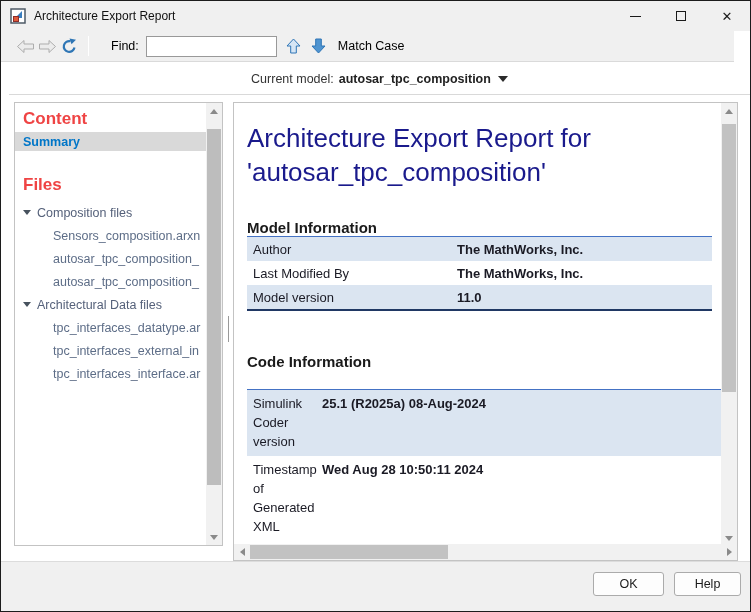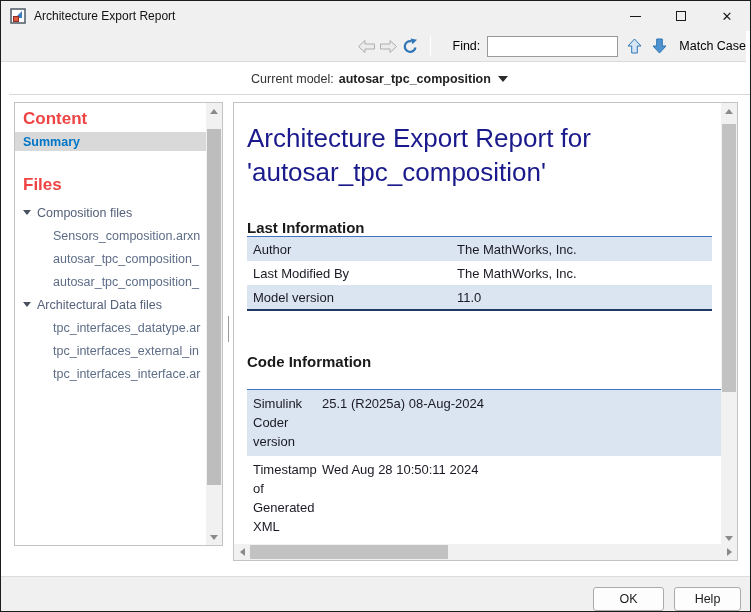--- a/index.html
+++ b/index.html
@@ -28,24 +28,24 @@
     display: flex; align-items: center; justify-content: center;
     color: #1a1a1a; font-size: 13px;
     cursor: default;
   }
   .glyph-min { width: 11px; height: 1px; background: #1a1a1a; }
   .glyph-max { width: 10px; height: 10px; border: 1px solid #1a1a1a; }
   .glyph-close { font-size: 13px; line-height: 1; }
 
   
   .toolbar {
-    position: absolute; left: 0; top: 30px; right: 4px; height: 31px;
+    position: absolute; left: 0; top: 30px; right: 16px; height: 31px;
     background: #f0f0f0; border-bottom: 1px solid #dadada;
     display: flex; align-items: center;
-    justify-content: flex-end;
+    padding-left: 13px;
   }
   .nav-icon { display: inline-flex; align-items: center; justify-content: center; width: 22px; height: 20px; }
   .tool-sep {
     width: 1px; height: 20px; background: #c3c3c3; border-right: 1px solid #ffffff;
     margin: 0 6px 0 8px;
   }
   .find-label { font-size: 12.5px; color: #000; margin-left: 16px; margin-right: 7px; }
   .find-input {
     width: 131px; height: 21px;
     border: 1px solid #999; background: #fff;
@@ -143,25 +143,25 @@
   .info-table { border-top: 1px solid #4472c4; border-bottom: 2px solid #203864; }
   .t-model { width: 465px; }
   .t-code { margin-top: 19px; width: 480px; border-bottom: none; }
   .info-row { display: flex; font-size: 13px; color: #1a1a24; }
   .row-blue { background: #dbe5f1; }
   .t-model .info-row { height: 24px; align-items: center; }
   .t-model .cell-label { width: 210px; padding-left: 6px; }
   .t-code .info-row { align-items: flex-start; padding: 4px 0 5px; }
   .t-code .cell-label { width: 75px; padding-left: 6px; line-height: 19px; }
   .t-code .cell-value { line-height: 19px; }
-  .cell-value { flex: 1; }
+  .cell-value { flex: 1; font-weight: bold; }
 
   
   .footer {
-    position: absolute; left: 0; right: 0; bottom: 0; height: 35px;
+    position: absolute; left: 0; right: 0; bottom: 0; height: 50px;
     background: #f0f0f0; border-top: 1px solid #dcdcdc;
   }
   .btn {
     position: absolute; top: 10px; height: 24px;
     background: #fdfdfd; border: 1px solid #ababab; border-radius: 3px;
     font-family: "Liberation Sans", sans-serif; font-size: 12.5px; color: #1a1a1a;
     display: flex; align-items: center; justify-content: center;
     cursor: pointer;
   }
   .btn-ok { left: 592px; width: 71px; }
@@ -275,21 +275,21 @@
         </div>
     </div>
   </div>
 
   <div class="splitter-grip"></div>
 
   <div class="main-panel">
     <div class="main-content">
       <div class="report-title">Architecture Export Report for 'autosar_tpc_composition'</div>
 
-      <div class="section-heading h-model">Last Information</div>
+      <div class="section-heading h-model">Model Information</div>
       <div class="info-table t-model">
         <div class="info-row row-blue">
           <span class="cell-label">Author</span>
           <span class="cell-value">The MathWorks, Inc.</span>
         </div>
         <div class="info-row">
           <span class="cell-label">Last Modified By</span>
           <span class="cell-value">The MathWorks, Inc.</span>
         </div>
         <div class="info-row row-blue">

